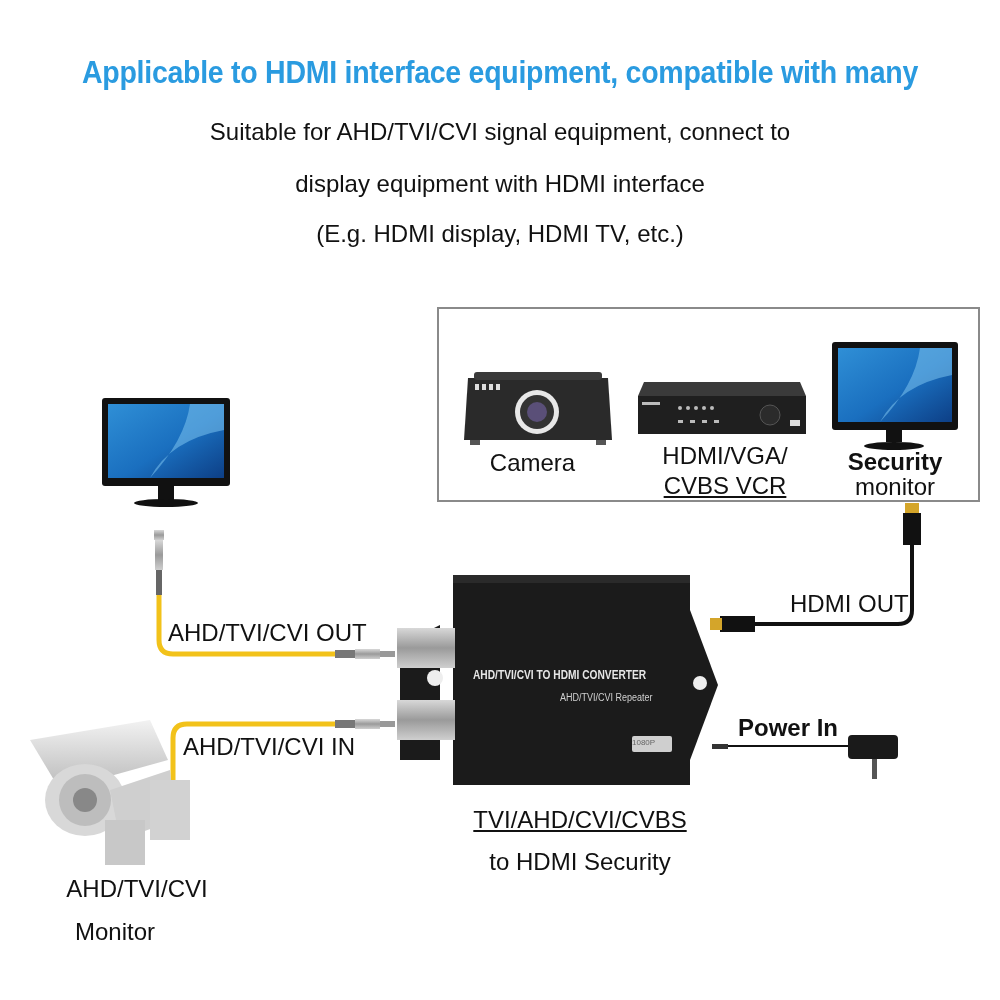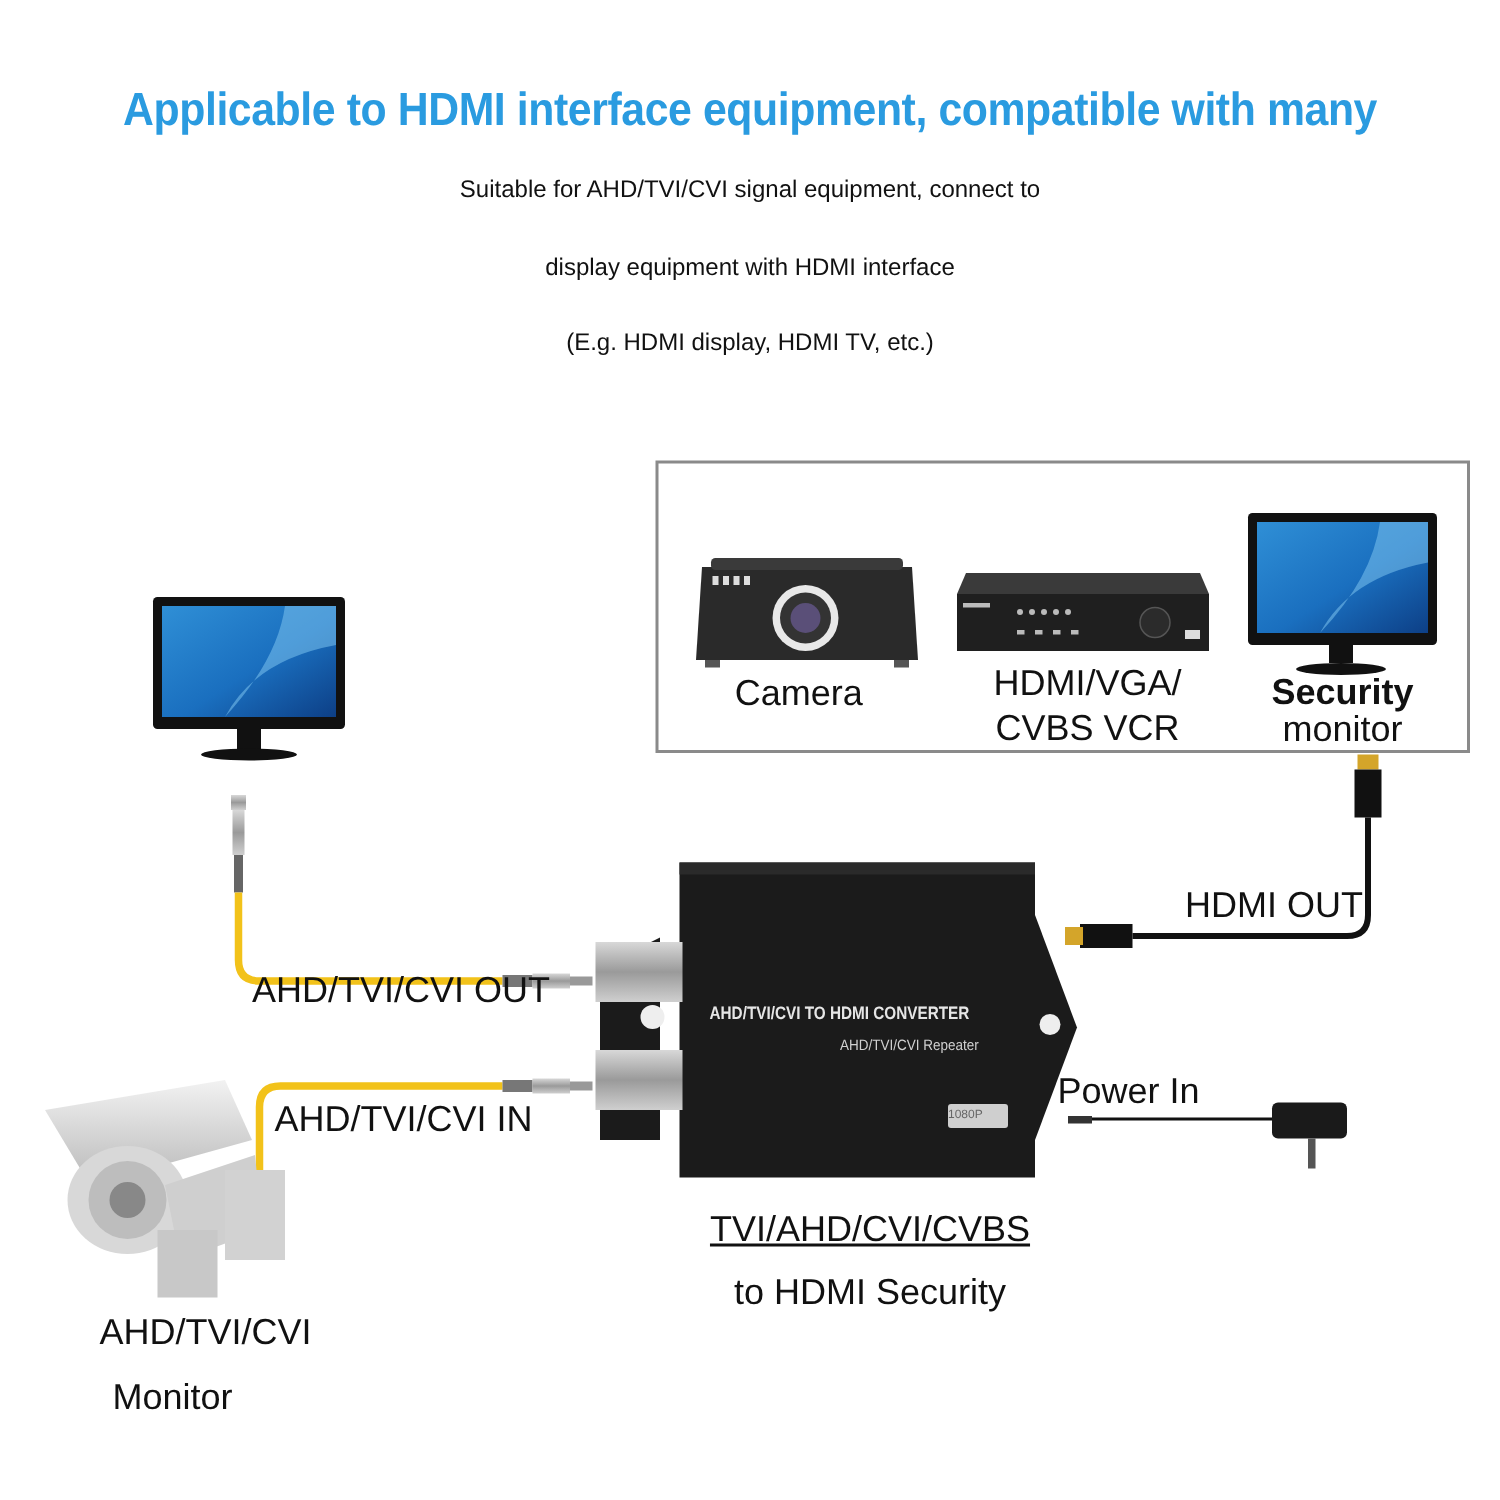--- a/index.html
+++ b/index.html
@@ -1,21 +1,21 @@
 <!DOCTYPE html>
 <html><head>
 <meta charset="utf-8">
 <style>
   html, body { margin: 0; padding: 0; background: #ffffff; }
   body { width: 1000px; height: 1000px; position: relative; overflow: hidden;
          font-family: "Liberation Sans", "DejaVu Sans", sans-serif; color: #111; }
   .abs { position: absolute; }
   .headline { left: 0; width: 1000px; top: 55px; text-align: center; font-size: 31px;
               font-weight: bold; letter-spacing: -0.3px; transform: scaleX(0.92); }
-  .subline { left: 0; width: 1000px; text-align: center; font-size: 16px; color: #111; }
+  .subline { left: 0; width: 1000px; text-align: center; font-size: 24px; color: #111; }
   .label { font-size: 24px; color: #111; white-space: nowrap; line-height: 1; }
   .label-c { text-align: center; }
   .device-box { left: 437px; top: 307px; width: 543px; height: 195px;
                 border: 2px solid #8a8a8a; box-sizing: border-box; background: #fff; }
   svg { position: absolute; left: 0; top: 0; }
 </style>
 </head>
 <body>
 
 <div class="abs headline" style="color:#2a9be0;">Applicable to HDMI interface equipment, compatible with many</div>
@@ -145,30 +145,30 @@
     <circle cx="85" cy="800" r="26" fill="#bdbdbd"></circle>
     <circle cx="85" cy="800" r="12" fill="#888"></circle>
     <path d="M110 790 L170 770 L175 820 L120 840 Z" fill="#cfcfcf"></path>
     <rect x="150" y="780" width="40" height="60" fill="#d2d2d2"></rect>
     <rect x="105" y="820" width="40" height="45" fill="#c8c8c8"></rect>
   </g>
 </svg>
 
 <div class="abs label label-c" style="left:470px; top:451px; width:125px;">Camera</div>
 <div class="abs label label-c" style="left:640px; top:444px; width:170px;">HDMI/VGA/</div>
-<div class="abs label label-c" style="left:640px; top:474px; width:170px;">CVBS VCR</div>
+<div class="abs label label-c" style="left:640px; top:474px; width:170px;text-decoration:underline;">CVBS VCR</div>
 <div class="abs label label-c" style="left:830px; top:450px; width:130px;font-weight:bold;">Security</div>
 <div class="abs label label-c" style="left:830px; top:475px; width:130px;">monitor</div>
 
 <div class="abs" style="left:473px; top:668px; font-size:12px; color:#e6e6e6; white-space:nowrap; font-weight:bold; transform:scaleX(0.85); transform-origin:left;">AHD/TVI/CVI TO HDMI CONVERTER</div>
 <div class="abs" style="left:560px; top:692px; font-size:10px; color:#d0d0d0; white-space:nowrap; transform:scaleX(0.9); transform-origin:left;">AHD/TVI/CVI Repeater</div>
 <div class="abs" style="left:632px; top:738px; width:40px; font-size:8px; color:#666; text-align:left;">1080P</div>
 
-<div class="abs label" style="left:168px; top:621px;margin-top:28px;">AHD/TVI/CVI OUT</div>
+<div class="abs label" style="left:168px; top:621px;">AHD/TVI/CVI OUT</div>
 <div class="abs label" style="left:183px; top:735px;">AHD/TVI/CVI IN</div>
 <div class="abs label" style="left:757px; top:592px;margin-left:33px;">HDMI OUT</div>
-<div class="abs label" style="left:705px; top:716px;">Power In</div>
+<div class="abs label" style="left:738px; top:716px;font-weight:bold;">Power In</div>
 
 <div class="abs label label-c" style="left:430px; top:808px; width:300px;text-decoration:underline;">TVI/AHD/CVI/CVBS</div>
 <div class="abs label label-c" style="left:430px; top:850px; width:300px;">to HDMI Security</div>
 
 <div class="abs label label-c" style="left:32px; top:877px; width:210px;">AHD/TVI/CVI</div>
 <div class="abs label label-c" style="left:20px; top:920px; width:190px;">Monitor</div>
 
 </body></html>

